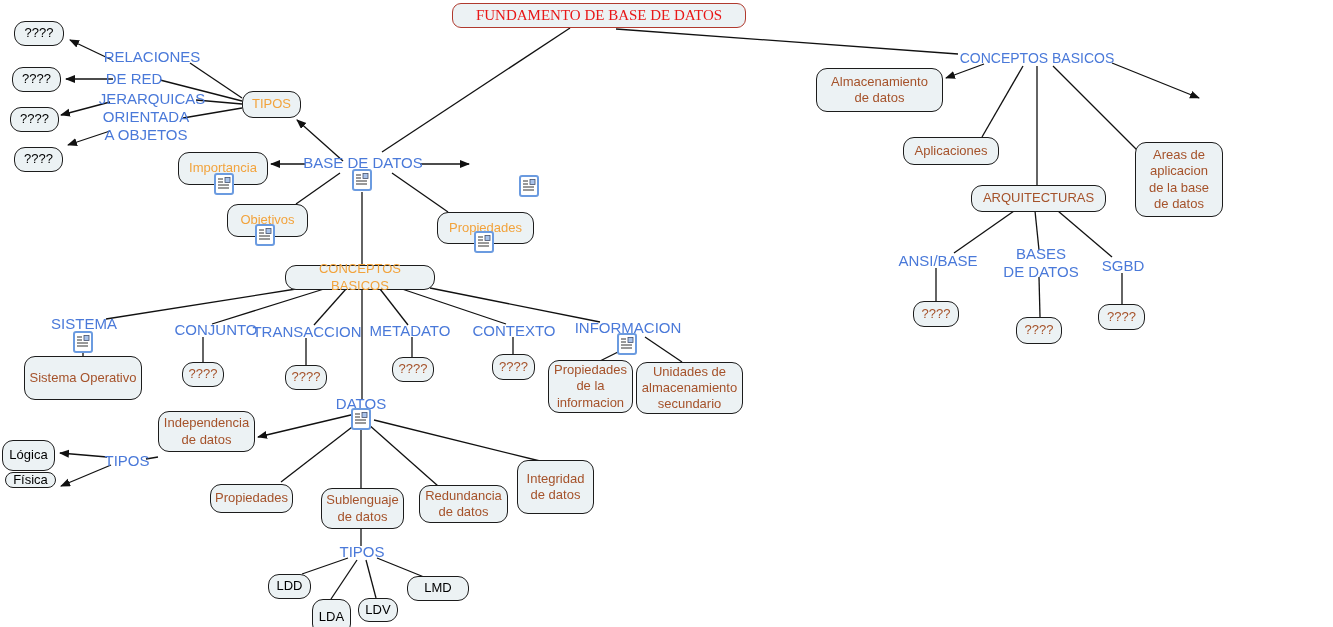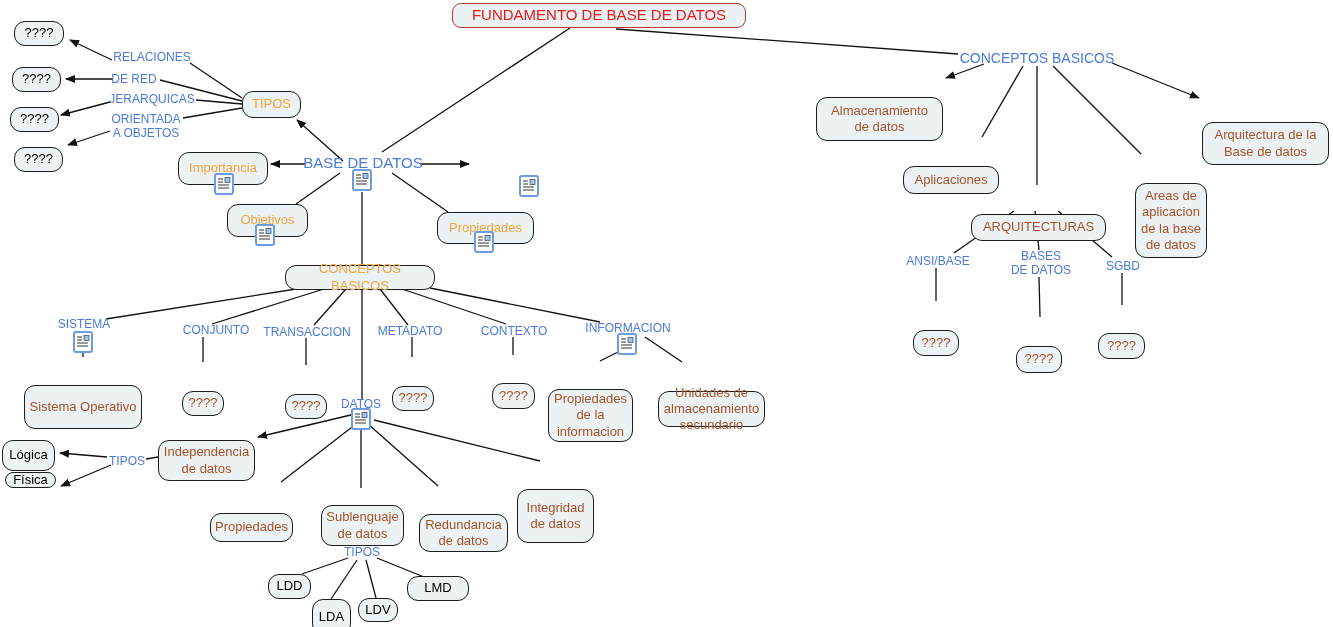--- a/index.html
+++ b/index.html
@@ -8,26 +8,26 @@
     font-family:"Liberation Sans", sans-serif;
   }
   svg.lines{position:absolute;left:0;top:0;z-index:1;pointer-events:none;}
   .box{
     position:absolute;z-index:2;box-sizing:border-box;
     background:#ECF2F4;border:1px solid #1c1c1c;border-radius:11px;
     display:flex;align-items:center;justify-content:center;text-align:center;
     font-size:13px;line-height:1.25;white-space:pre-line;color:#000;
     padding:1px 3px;
   }
-  .box.title{border-color:#b03a2e;color:#e81717;font-size:15px;border-radius:9px;}
-  .box.brown{color:#A5522A;margin-top:29px;}
+  .box.title{border-color:#b03a2e;color:#e81717;font-size:15px;border-radius:9px;font-family:Liberation Serif, serif;}
+  .box.brown{color:#A5522A;}
   .box.orange{color:#F2A33C;}
   .lbl{
     position:absolute;z-index:2;transform:translate(-50%,-50%);
-    color:#4A79D9;font-size:12px;line-height:1.2;text-align:center;white-space:pre-line;
+    color:#4A79D9;font-size:15px;line-height:1.2;text-align:center;white-space:pre-line;
   }
   .lbl.big{font-size:15px;}
   .lbl.med{font-size:14px;}
   .icon{position:absolute;z-index:3;transform:translate(-50%,-50%);width:20px;height:22px;}
 </style>
 </head>
 <body>
 
 <div id="canvas">
 
@@ -157,50 +157,48 @@
   <div class="lbl" style="left:361px;top:404px">DATOS</div>
 
   <div class="box brown" style="left:24px;top:356px;width:118px;height:44px">Sistema Operativo</div>
   <div class="box brown" style="left:182px;top:362px;width:42px;height:25px">????</div>
   <div class="box brown" style="left:285px;top:365px;width:42px;height:25px">????</div>
   <div class="box brown" style="left:392px;top:357px;width:42px;height:25px">????</div>
   <div class="box brown" style="left:492px;top:354px;width:43px;height:26px">????</div>
   <div class="box brown" style="left:548px;top:360px;width:85px;height:53px">Propiedades
 de la
 informacion</div>
-  <div class="box brown" style="left:658px;top:362px;width:107px;height:36px">Unidades de
+  <div class="box brown" style="left:636px;top:362px;width:107px;height:52px">Unidades de
 almacenamiento
 secundario</div>
 
   <div class="box" style="left:2px;top:440px;width:53px;height:31px">Lógica</div>
   <div class="box" style="left:5px;top:472px;width:51px;height:16px">Física</div>
   <div class="lbl" style="left:127px;top:461px">TIPOS</div>
   <div class="box brown" style="left:158px;top:411px;width:97px;height:41px">Independencia
 de datos</div>
   <div class="box brown" style="left:210px;top:484px;width:83px;height:29px">Propiedades</div>
-  <div class="box brown" style="left:321px;top:476px;width:83px;height:41px">Sublenguaje
+  <div class="box brown" style="left:321px;top:488px;width:83px;height:41px">Sublenguaje
 de datos</div>
   <div class="box brown" style="left:419px;top:485px;width:89px;height:38px">Redundancia
 de datos</div>
   <div class="box brown" style="left:517px;top:460px;width:77px;height:54px">Integridad
 de datos</div>
 
   <div class="lbl" style="left:362px;top:552px">TIPOS</div>
   <div class="box" style="left:268px;top:574px;width:43px;height:25px">LDD</div>
   <div class="box" style="left:312px;top:599px;width:39px;height:36px">LDA</div>
   <div class="box" style="left:358px;top:598px;width:40px;height:24px">LDV</div>
   <div class="box" style="left:407px;top:576px;width:62px;height:25px">LMD</div>
 
   <div class="lbl med" style="left:1037px;top:58px">CONCEPTOS BASICOS</div>
   <div class="box brown" style="left:816px;top:68px;width:127px;height:44px">Almacenamiento
 de datos</div>
-  <div class="box brown" style="left:1202px;top:93px;width:127px;height:43px">Arquitectura de la
-Base de datos</div>
   <div class="box brown" style="left:903px;top:137px;width:96px;height:28px">Aplicaciones</div>
-  <div class="box brown" style="left:1135px;top:154px;width:72px;height:75px">Areas de
+  <div class="box brown" style="left:1135px;top:142px;width:88px;height:75px">Areas de
 aplicacion
 de la base
 de datos</div>
   <div class="box brown" style="left:971px;top:185px;width:135px;height:27px">ARQUITECTURAS</div>
   <div class="lbl" style="left:938px;top:261px">ANSI/BASE</div>
   <div class="lbl" style="left:1041px;top:263px">BASES
 DE DATOS</div>
   <div class="lbl" style="left:1123px;top:266px">SGBD</div>
   <div class="box brown" style="left:913px;top:301px;width:46px;height:26px">????</div>
   <div class="box brown" style="left:1016px;top:317px;width:46px;height:27px">????</div>

